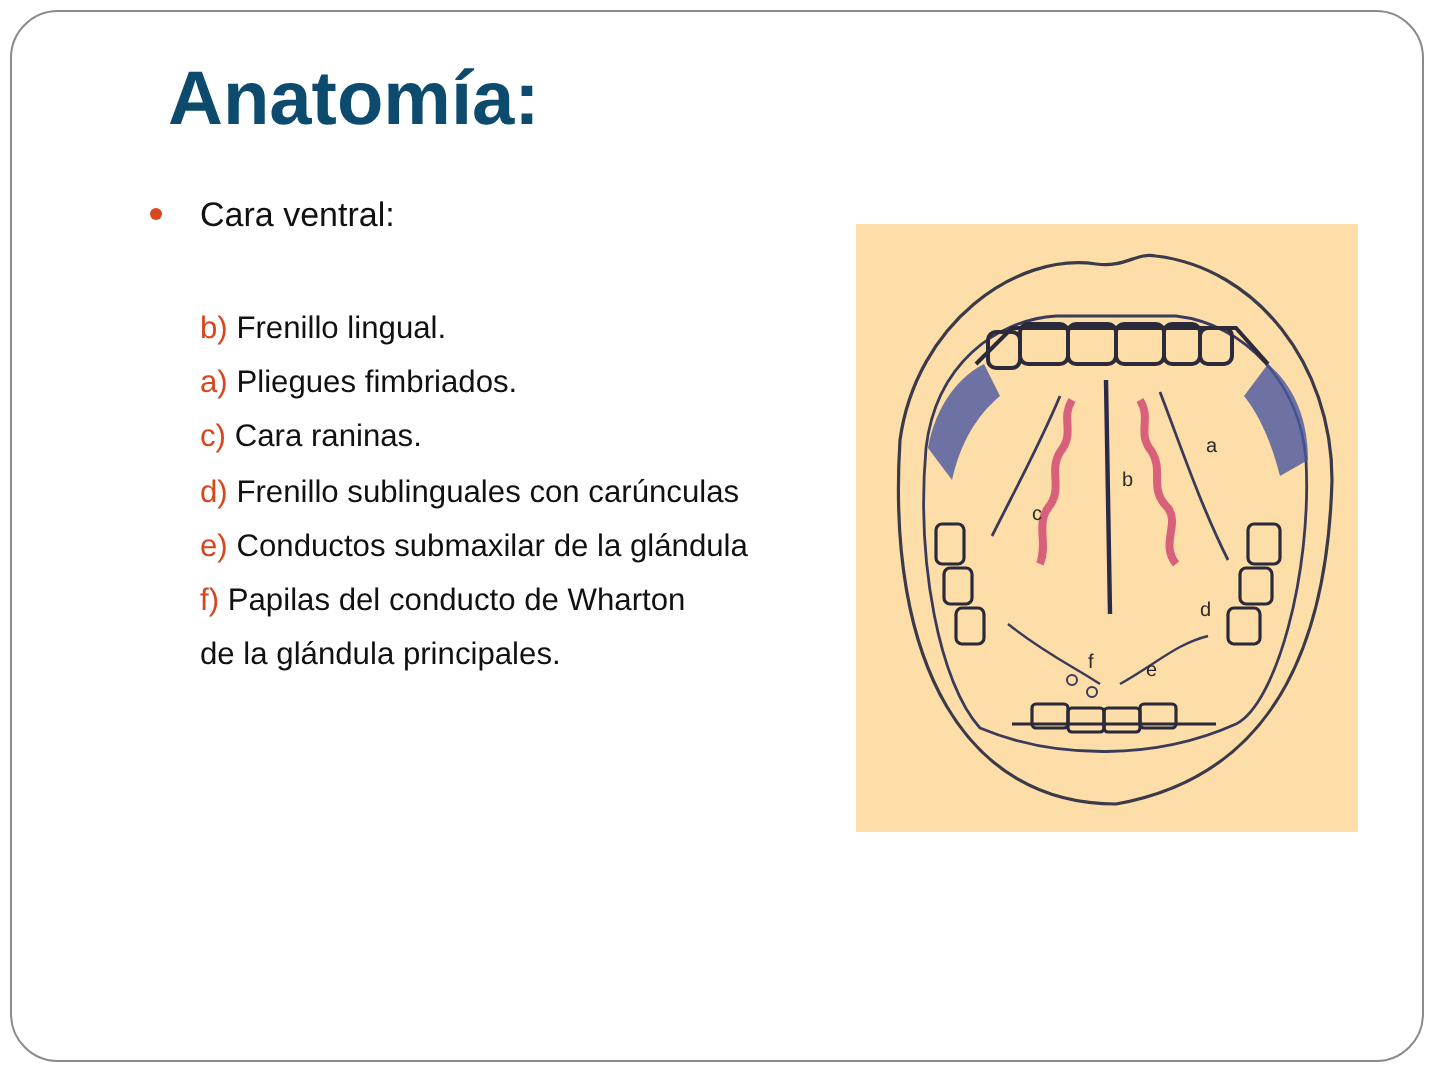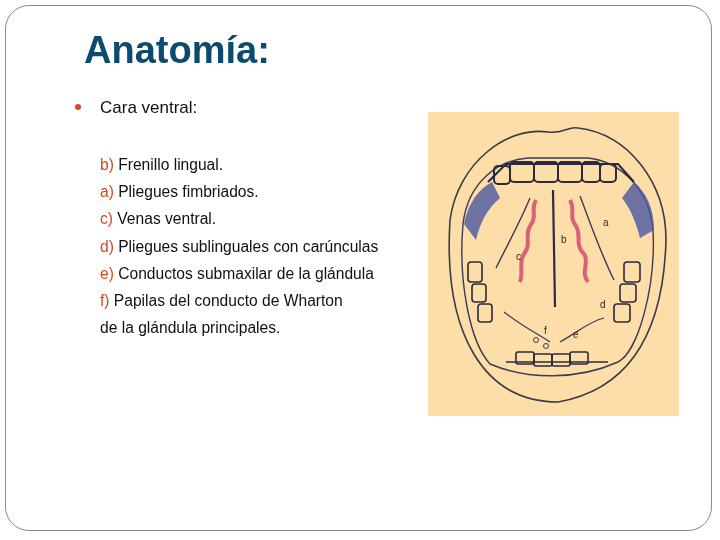--- a/index.html
+++ b/index.html
@@ -25,22 +25,22 @@
 
 <h1 class="title">Anatomía:</h1>
 
 <div class="bullet-row">
   <span class="bullet-dot"></span><span>Cara ventral:</span>
 </div>
 
 <div class="items">
   <div class="line"><span class="letter">b)</span><span> Frenillo lingual.</span></div>
   <div class="line"><span class="letter">a)</span><span> Pliegues fimbriados.</span></div>
-  <div class="line"><span class="letter">c)</span><span> Venas ventral.</span></div>
-  <div class="line"><span class="letter">d)</span><span> Pliegues sublinguales con carúnculas</span></div>
+  <div class="line"><span class="letter">c)</span><span> Cara raninas.</span></div>
+  <div class="line"><span class="letter">d)</span><span> Frenillo sublinguales con carúnculas</span></div>
   <div class="line"><span class="letter">e)</span><span> Conductos submaxilar de la glándula</span></div>
   <div class="line"><span class="letter">f)</span><span> Papilas del conducto de Wharton</span></div>
   <div class="line"><span class="letter"></span><span> de la glándula principales.</span></div>
 </div>
 
 <div class="figure">
   <svg width="251" height="304" viewBox="0 0 251 304" xmlns="http://www.w3.org/2000/svg">
 
     <path d="M22,108 C30,50 80,14 120,20 C135,22 140,14 150,16 C200,22 238,70 238,128 C236,200 215,275 130,290 C55,290 15,220 22,108 Z" fill="none" stroke="#3a3a4a" stroke-width="1.6"></path>
 

